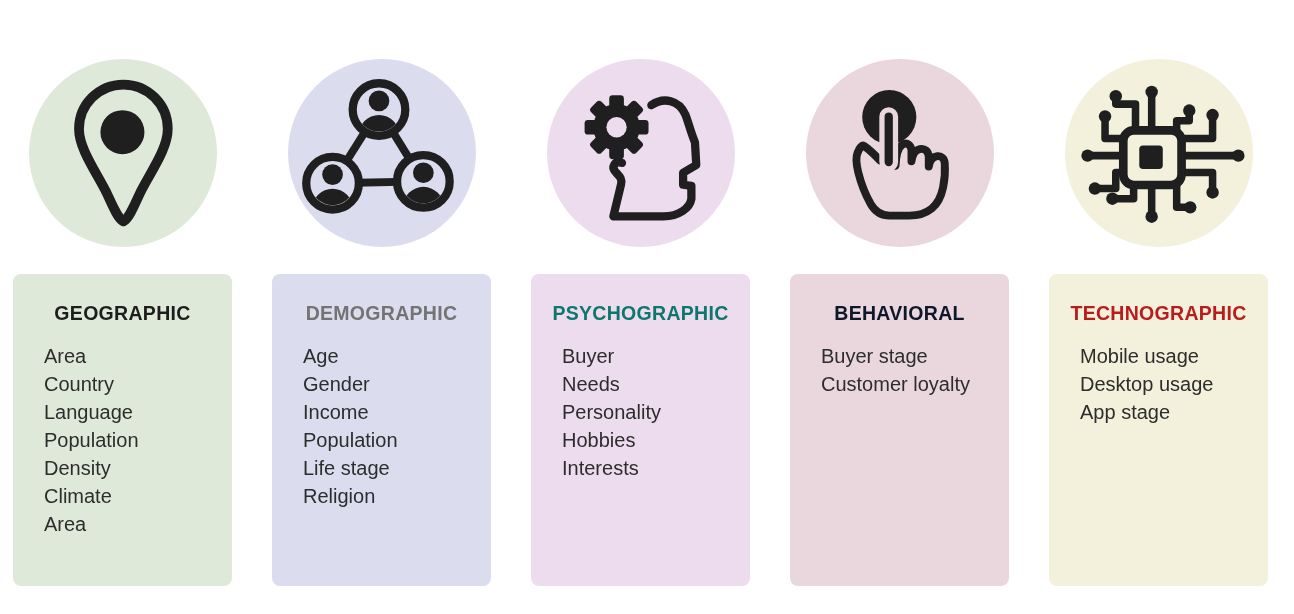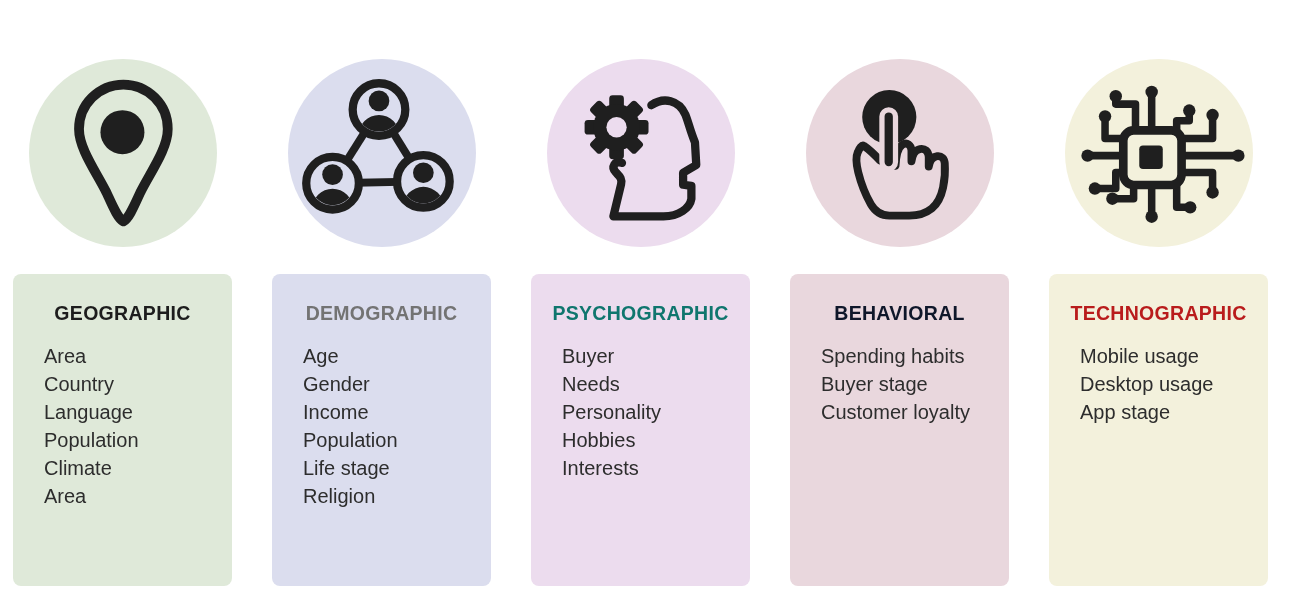--- a/index.html
+++ b/index.html
@@ -43,20 +43,21 @@
     <circle cx="49.7" cy="38.9" r="11.7" fill="#1f1f1f"></circle>
         </svg>
     </div>
     <div class="card" style="background: rgb(223, 233, 217);">
       <h2 class="card-title" style="color: rgb(29, 29, 29);">GEOGRAPHIC</h2>
       <ul class="card-items">
           <li>Area</li>
           <li>Country</li>
           <li>Language</li>
           <li>Population</li>
+          <li>Density</li>
           <li>Climate</li>
           <li>Area</li>
         </ul>
     </div>
   </section>
     <section class="segment">
     <div class="badge">
       <svg viewBox="0 0 100 100" aria-hidden="true">
           <circle cx="50" cy="50" r="50" fill="#dbddee"></circle>
       <defs>
@@ -139,21 +140,20 @@
              C74.1 59.8 73.8 64.2 72.9 68.4 C71.8 73.5 70.1 76.9 66.9 79.5
              C63.7 82.1 59.9 83.3 54.9 83.3 L44.4 83.3
              C39.7 83.3 36.7 81.1 34.5 77.3 C31.8 72.5 29.3 66.3 27.8 60.3
              C26.8 56.3 26.3 52.4 27.5 49.7 C28.4 47.5 29.7 45.6 30.8 46.2 Z" fill="#e9d7dd" stroke="#1f1f1f" stroke-width="4.2" stroke-linecap="round" stroke-linejoin="round"></path>
     <rect x="40.4" y="27" width="7.2" height="31.4" rx="3.6" fill="#1f1f1f" stroke="#e9d7dd" stroke-width="2.8"></rect>
         </svg>
     </div>
     <div class="card" style="background: rgb(233, 215, 221);">
       <h2 class="card-title" style="color: #0f172a;">BEHAVIORAL</h2>
       <ul class="card-items">
-          <li>Spending habits</li>
           <li>Buyer stage</li>
           <li>Customer loyalty</li>
         </ul>
     </div>
   </section>
     <section class="segment">
     <div class="badge">
       <svg viewBox="0 0 100 100" aria-hidden="true">
           <circle cx="50" cy="50" r="50" fill="#f3f1dc"></circle>
       <g stroke="#1f1f1f" stroke-width="4" fill="none" stroke-linecap="round" stroke-linejoin="round">

